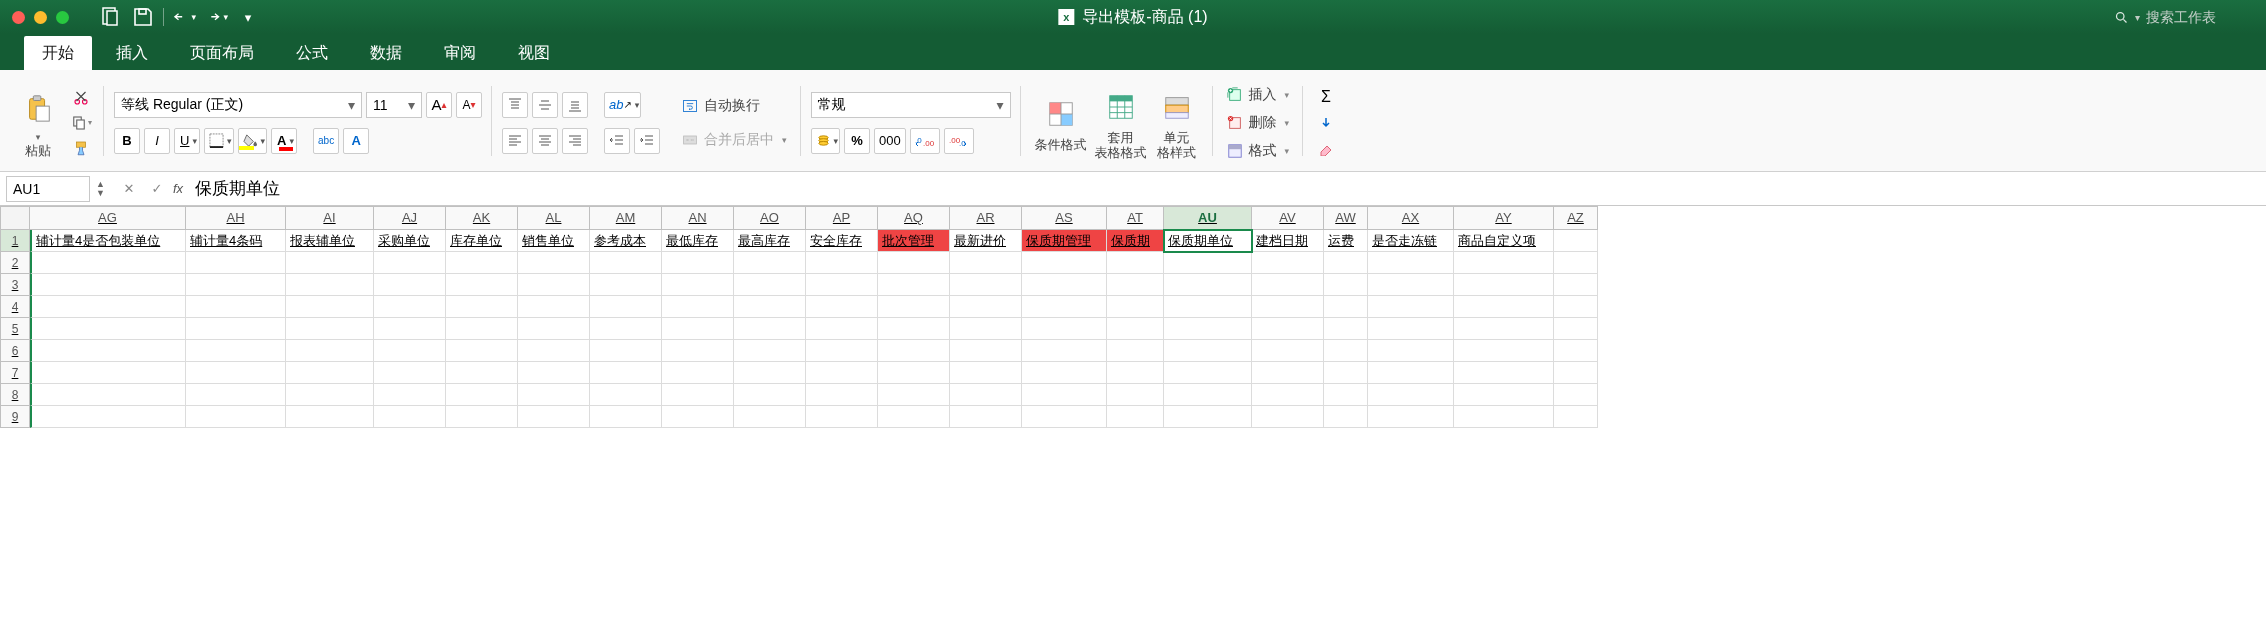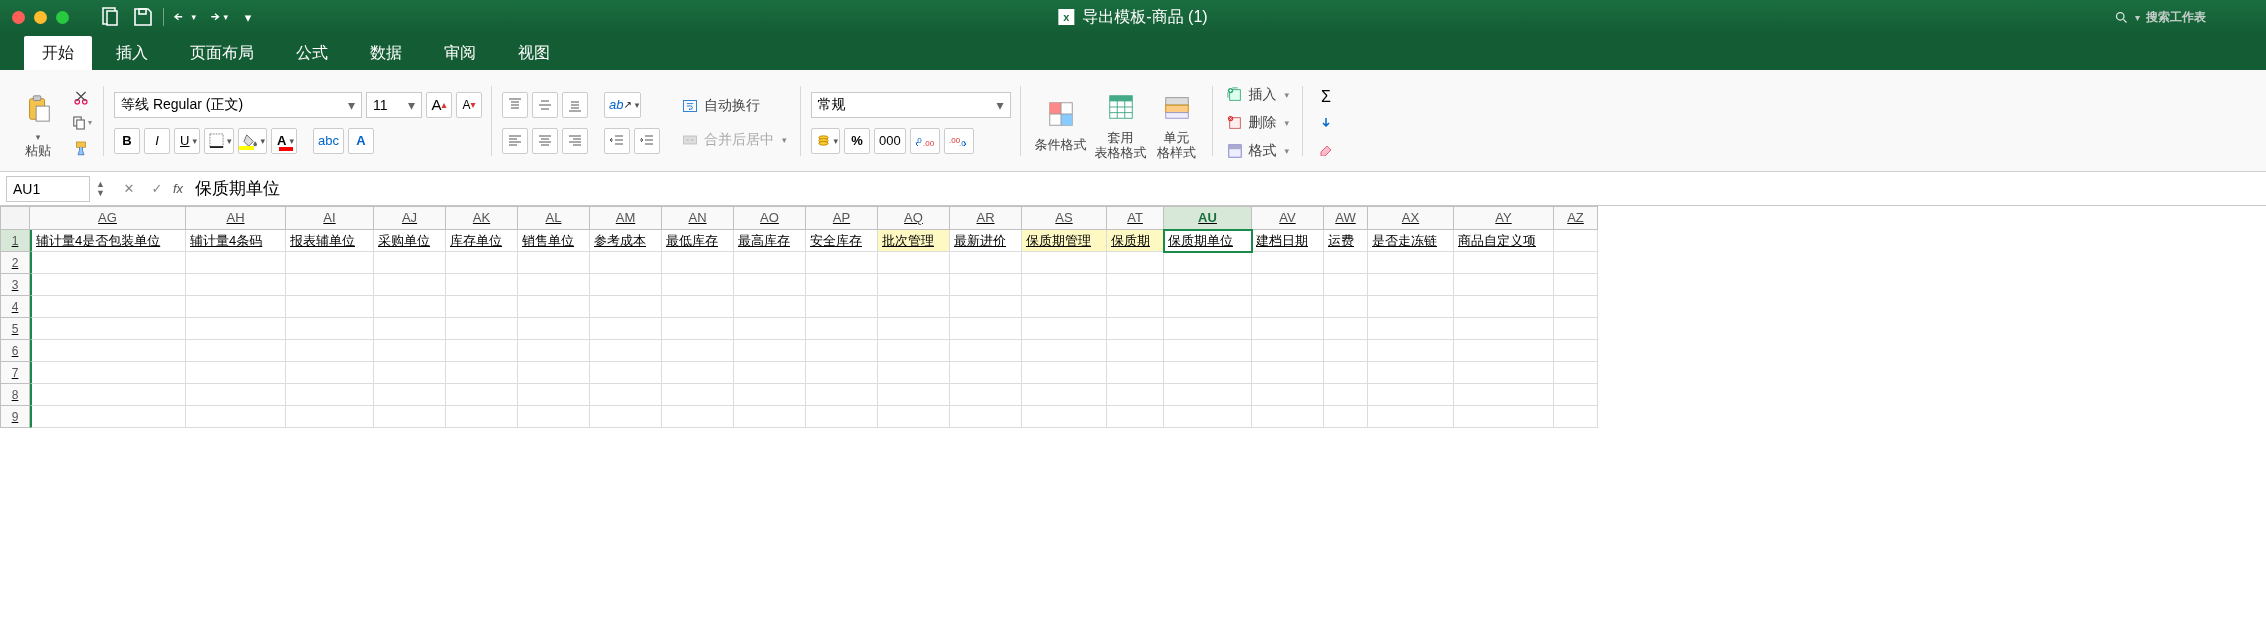--- a/index.html
+++ b/index.html
@@ -10,21 +10,21 @@
   .traffic { display: flex; gap: 9px; padding: 0 12px; }
   .light { width: 13px; height: 13px; border-radius: 50%; }
   .light.red { background: #ff5f57; }
   .light.yellow { background: #febc2e; }
   .light.green { background: #28c840; }
   .qat { display: flex; align-items: center; gap: 8px; margin-left: 18px; }
   .qat-item { width: 24px; height: 24px; display: flex; align-items: center; justify-content: center; cursor: pointer; }
   .doc-title { position: absolute; left: 50%; transform: translateX(-50%); display: flex; align-items: center; gap: 8px; font-size: 16px; }
   .doc-title .xicon { width: 16px; height: 16px; background: #fff; display: flex; align-items: center; justify-content: center; color: #1a6e40; font-size: 11px; font-weight: bold; }
   .search-wrap { margin-left: auto; margin-right: 10px; display: flex; align-items: center; gap: 6px; font-size: 14px; opacity: .85; }
-  .search-input { background: transparent; border: none; color: #fff; outline: none; font-size: 12px; width: 110px; font-weight: bold; }
+  .search-input { background: transparent; border: none; color: #fff; outline: none; font-size: 14px; width: 110px; }
   .search-input::placeholder { color: #e0e0e0; }
 
   
   .tabs-row { height: 36px; background: #145c34; display: flex; align-items: flex-end; padding-left: 24px; }
   .tab { padding: 7px 18px 6px; color: #fff; font-size: 16px; cursor: pointer; margin-right: 6px; border-radius: 2px 2px 0 0; }
   .tab.active { background: #fff; color: #222; font-weight: 500; }
 
   
   .ribbon { height: 102px; background: #f9f9f9; border-bottom: 1px solid #d0d0d0; display: flex; align-items: center; padding: 4px 6px 0 6px; gap: 0; }
   .group { display: flex; align-items: center; height: 90px; padding: 0 10px; position: relative; }
@@ -59,21 +59,21 @@
   .fx-input { border: none; outline: none; font-size: 17px; flex: 1; padding-left: 4px; }
 
   
   .sheet { display: grid; grid-template-columns: 30px repeat(20, auto); }
   .corner { border: 1px solid #c0c0c0; background: #f4f4f4; height: 24px; }
   .colh { border: 1px solid #c0c0c0; border-left: none; background: #f9f9f9; height: 24px; text-align: center; font-size: 13px; color: #555; padding: 3px 2px; }
   .colh.sel { background: #d8e8d8; font-weight: 600; color: #1a6e40; }
   .rowh { border: 1px solid #c0c0c0; border-top: none; background: #f9f9f9; text-align: center; font-size: 12px; color: #555; height: 22px; line-height: 22px; }
   .rowh.sel { background: #d8e8d8; }
   .cell { border-right: 1px solid #dcdcdc; border-bottom: 1px solid #dcdcdc; height: 22px; font-size: 13px; padding: 2px 4px; white-space: nowrap; overflow: hidden; }
-  .cell.hl { background: #fef9c3; }
+  .cell.hl { background: #ef4444; }
   .cell.active { outline: 2px solid #1a8a4c; outline-offset: -1px; z-index: 1; position: relative; }
   .cell.firstcol { border-left: 2px solid #1a8a4c; }
 </style>
 </head>
 <body>
 
 <div class="titlebar">
   <div class="traffic">
     <div class="light red"></div>
     <div class="light yellow"></div>
@@ -217,21 +217,21 @@
             <div style="width:15px;height:4px;background:#ffff00;margin-left:-15px;margin-top:14px;position:absolute"></div>
             <span class="car">▾</span>
           </div>
         <div class="tool split">
             <span style="font-weight:bold">A</span>
             <div style="width:14px;height:4px;background:#ff0000;position:absolute;margin-top:16px"></div>
             <span class="car">▾</span>
           </div>
         <div style="width:8px"></div>
         <div class="tool">
-            <span style="font-size:13px;color:#06c">abc</span>
+            <span style="font-size:10px;color:#06c">abc</span>
             <br>
           </div>
         <div class="tool">
             <span style="color:#06c;font-weight:bold">A</span>
           </div>
       </div>
     </div>
   </div>
 
   <div class="group">

